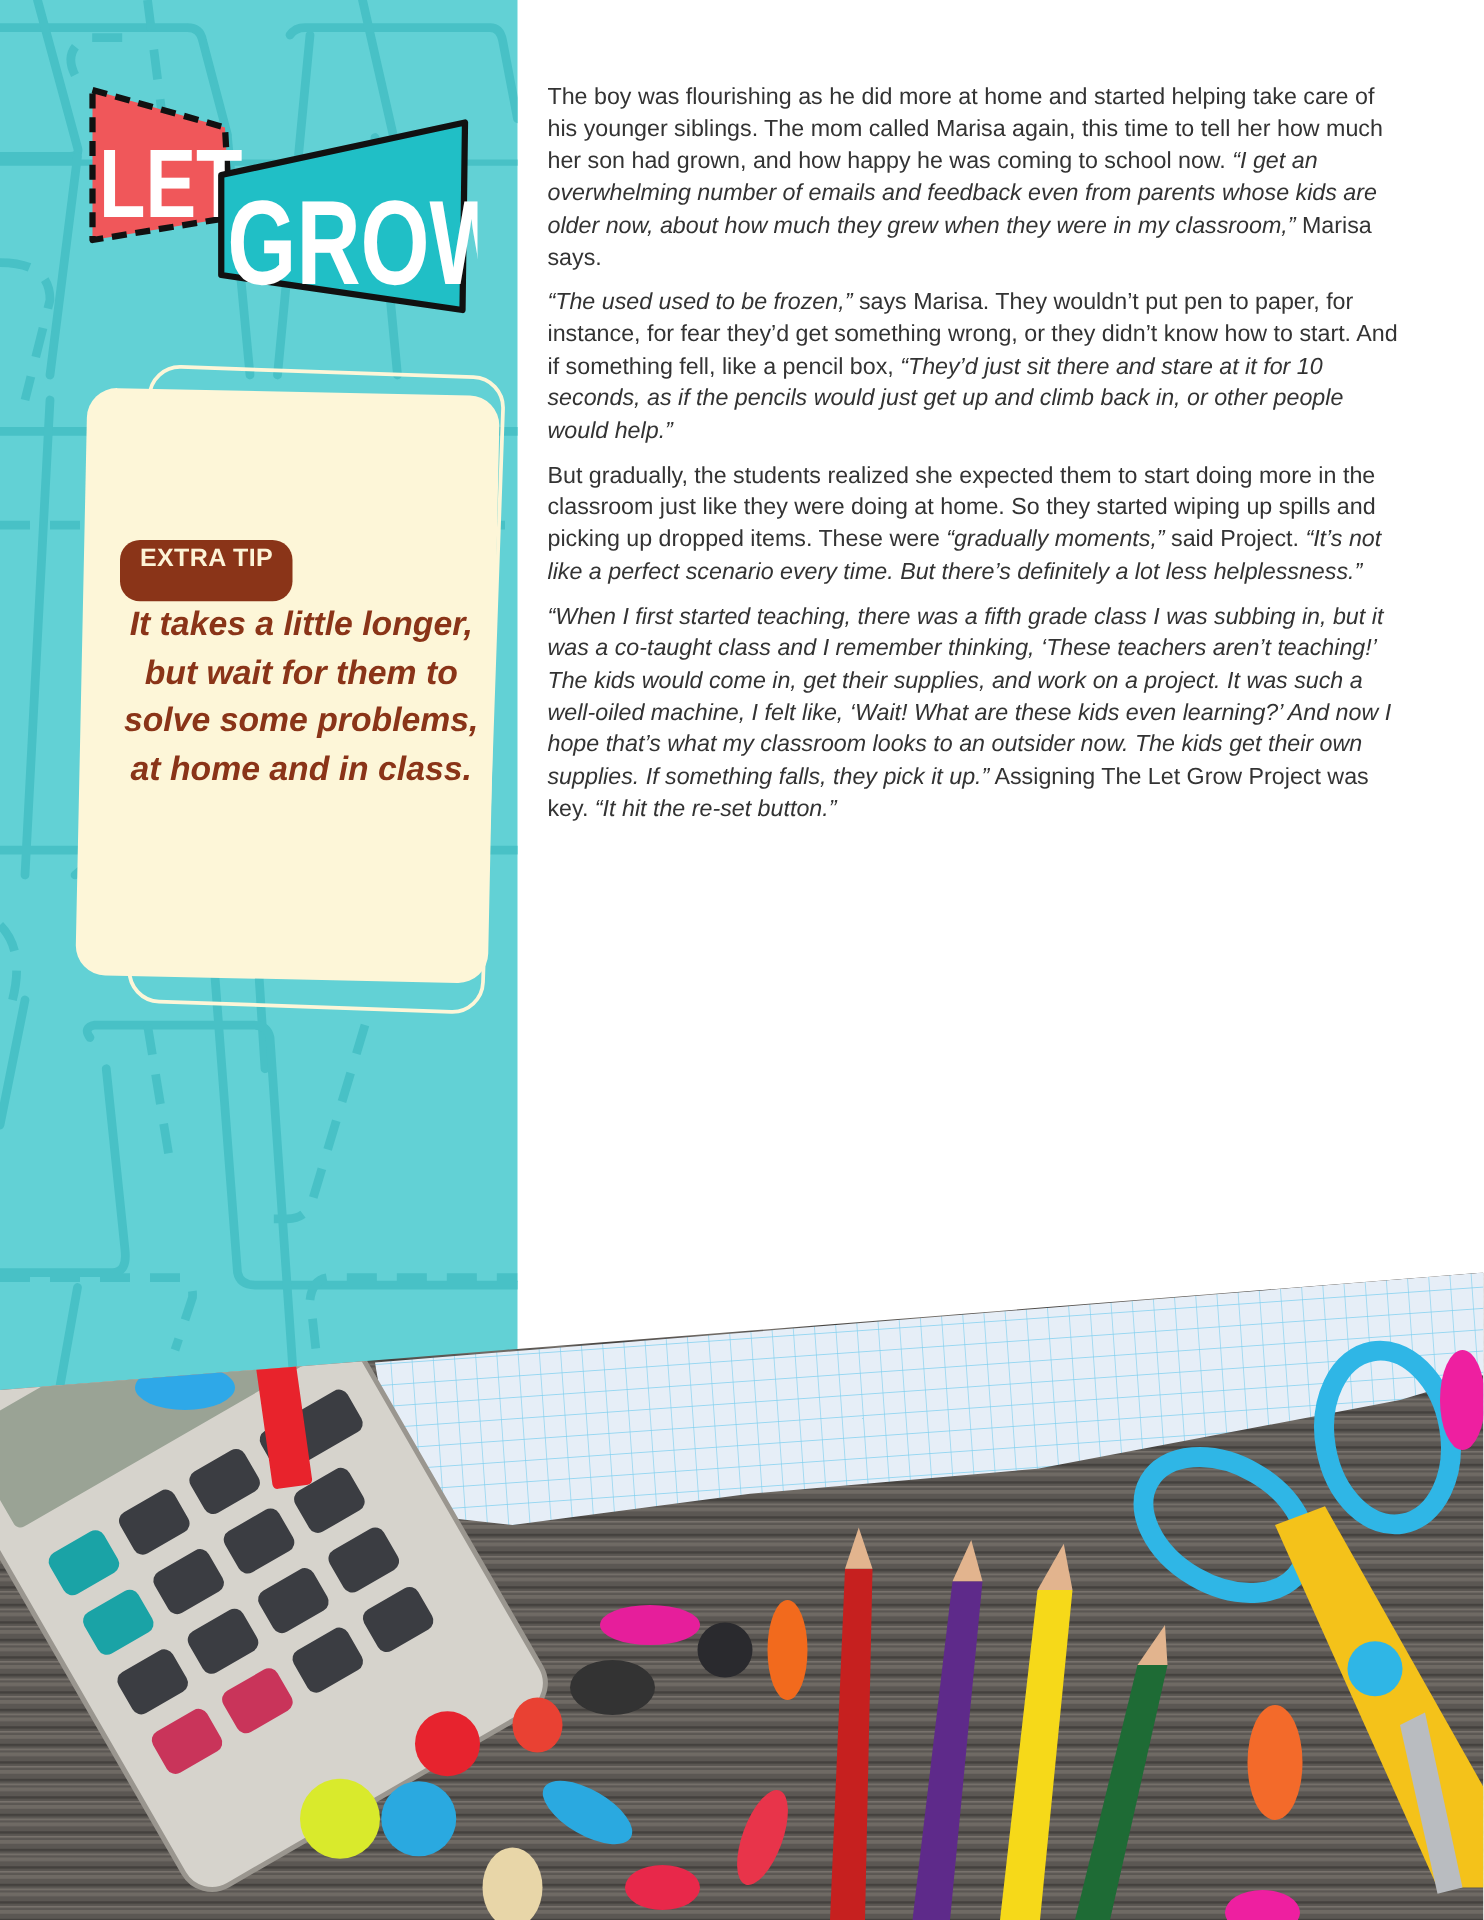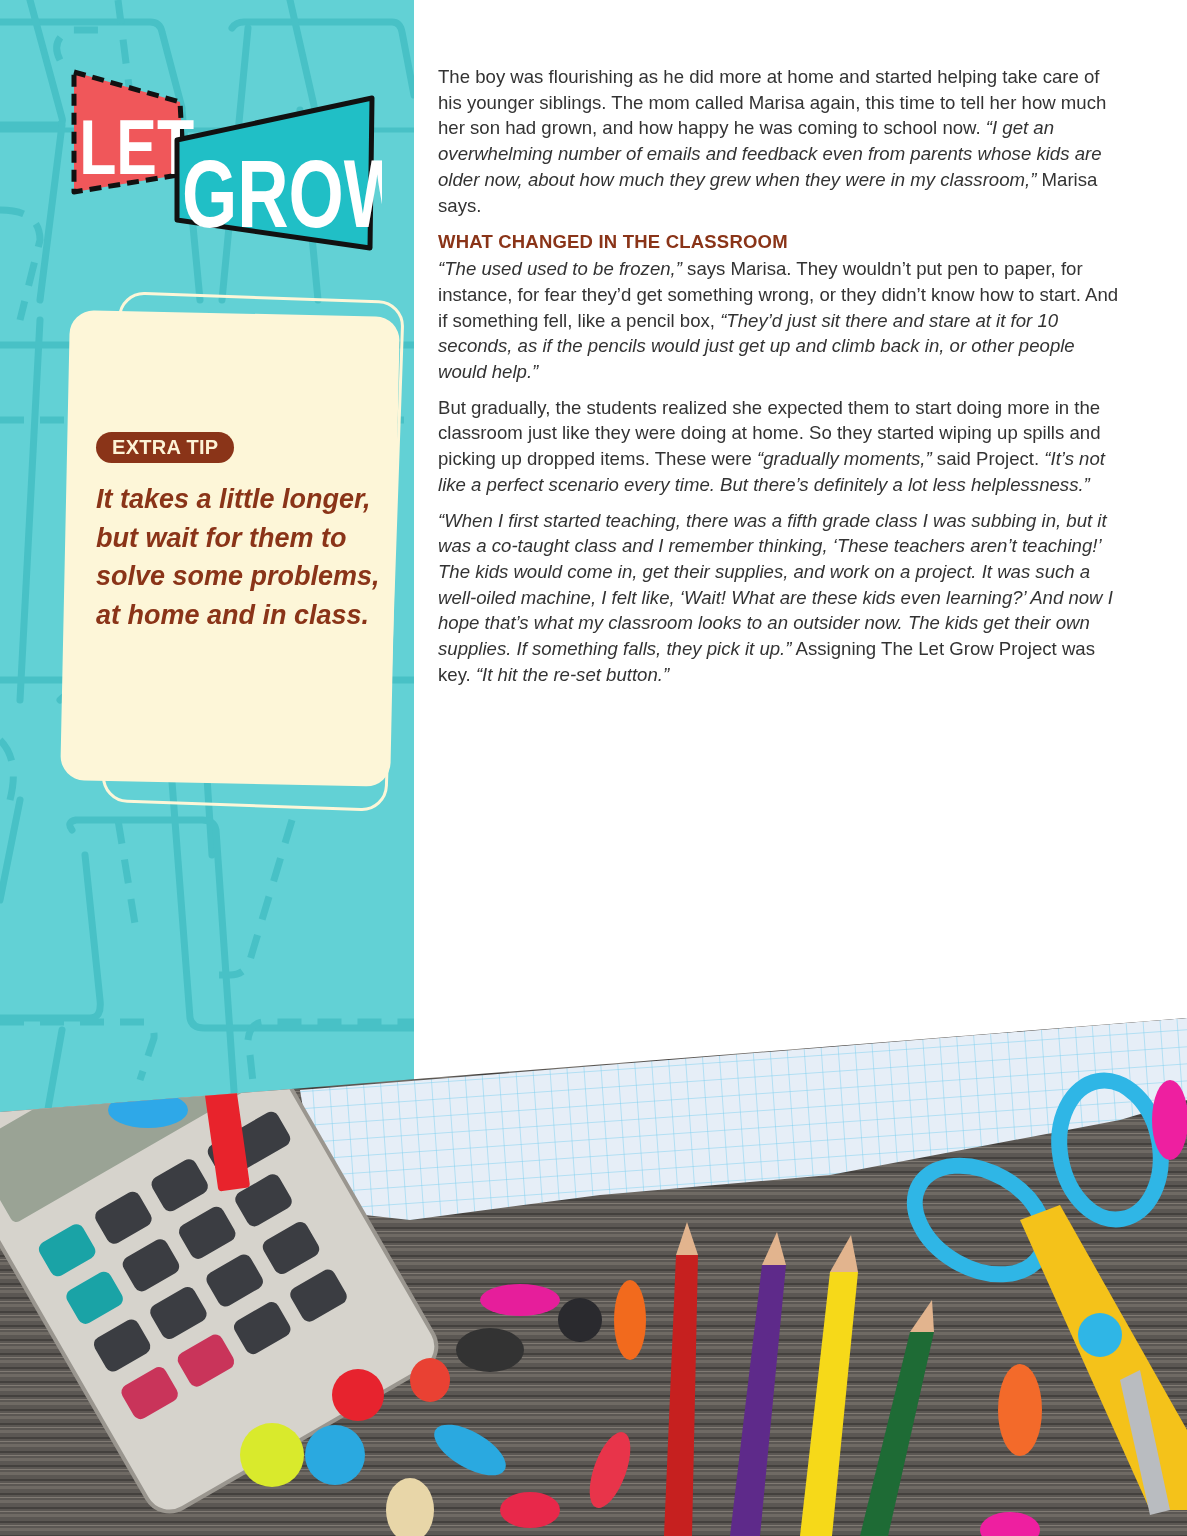--- a/index.html
+++ b/index.html
@@ -21,26 +21,26 @@
   }
   .card-front {
     position: absolute; left: 4px; top: 14px; width: 330px; height: 470px;
     background: #fdf6d8; border-radius: 24px; transform: rotate(1.2deg);
     transform-origin: top left;
   }
   .badge {
     position: absolute; left: 96px; top: 432px;
     background: #8a3418; color: #fdf3d6;
     font-weight: bold; font-size: 20px; letter-spacing: 0.3px;
-    padding: 4px 16px 4px 16px; border-radius: 16px;
+    padding: 4px 16px 22px 16px; border-radius: 16px;
   }
   .tip-text {
     position: absolute; left: 96px; top: 480px; width: 290px;
     color: #8a3418; font-style: italic; font-weight: bold;
-    font-size: 27px; line-height: 38.5px;
+    font-size: 27px; line-height: 38.5px; text-align: center;
   }
   .article {
     position: absolute; left: 438px; top: 64px; width: 690px;
     color: #333333; font-size: 18.6px; line-height: 25.7px;
   }
   .article p { margin: 0 0 10px 0; }
   .article em { }
   .article h3 {
     margin: 12px 0 2px 0; color: #8a3418; font-size: 18.5px; font-weight: bold;
     letter-spacing: 0.2px; line-height: 24px;
@@ -110,21 +110,20 @@
 </div>
 
 <div class="badge">EXTRA TIP</div>
 <div class="tip-text">It takes a little longer, but wait for them to solve some problems, at home and in class.</div>
 
 <div class="article">
   <p>
     <span>The boy was flourishing as he did more at home and started helping take care of his younger siblings. The mom called Marisa again, this time to tell her how much her son had grown, and how happy he was coming to school now. </span><em>“I get an overwhelming number of emails and feedback even from parents whose kids are older now, about how much they grew when they were in my classroom,”</em><span> Marisa says.</span>
   </p>
 
-  <h3>WHAT CHANGED IN THE CLASSROOM</h3>
   <p>
     <em>“The used used to be frozen,”</em><span> says Marisa. They wouldn’t put pen to paper, for instance, for fear they’d get something wrong, or they didn’t know how to start. And if something fell, like a pencil box, </span><em>“They’d just sit there and stare at it for 10 seconds, as if the pencils would just get up and climb back in, or other people would help.”</em>
   </p>
   <p>
     <span>But gradually, the students realized she expected them to start doing more in the classroom just like they were doing at home. So they started wiping up spills and picking up dropped items. These were </span><em>“gradually moments,”</em><span> said Project. </span><em>“It’s not like a perfect scenario every time. But there’s definitely a lot less helplessness.”</em>
   </p>
 
   <p>
     <em>“When I first started teaching, there was a fifth grade class I was subbing in, but it was a co-taught class and I remember thinking, ‘These teachers aren’t teaching!’ The kids would come in, get their supplies, and work on a project. It was such a well-oiled machine, I felt like, ‘Wait! What are these kids even learning?’ And now I hope that’s what my classroom looks to an outsider now. The kids get their own supplies. If something falls, they pick it up.”</em><span> Assigning The Let Grow Project was key. </span><em>“It hit the re-set button.”</em>
   </p>

